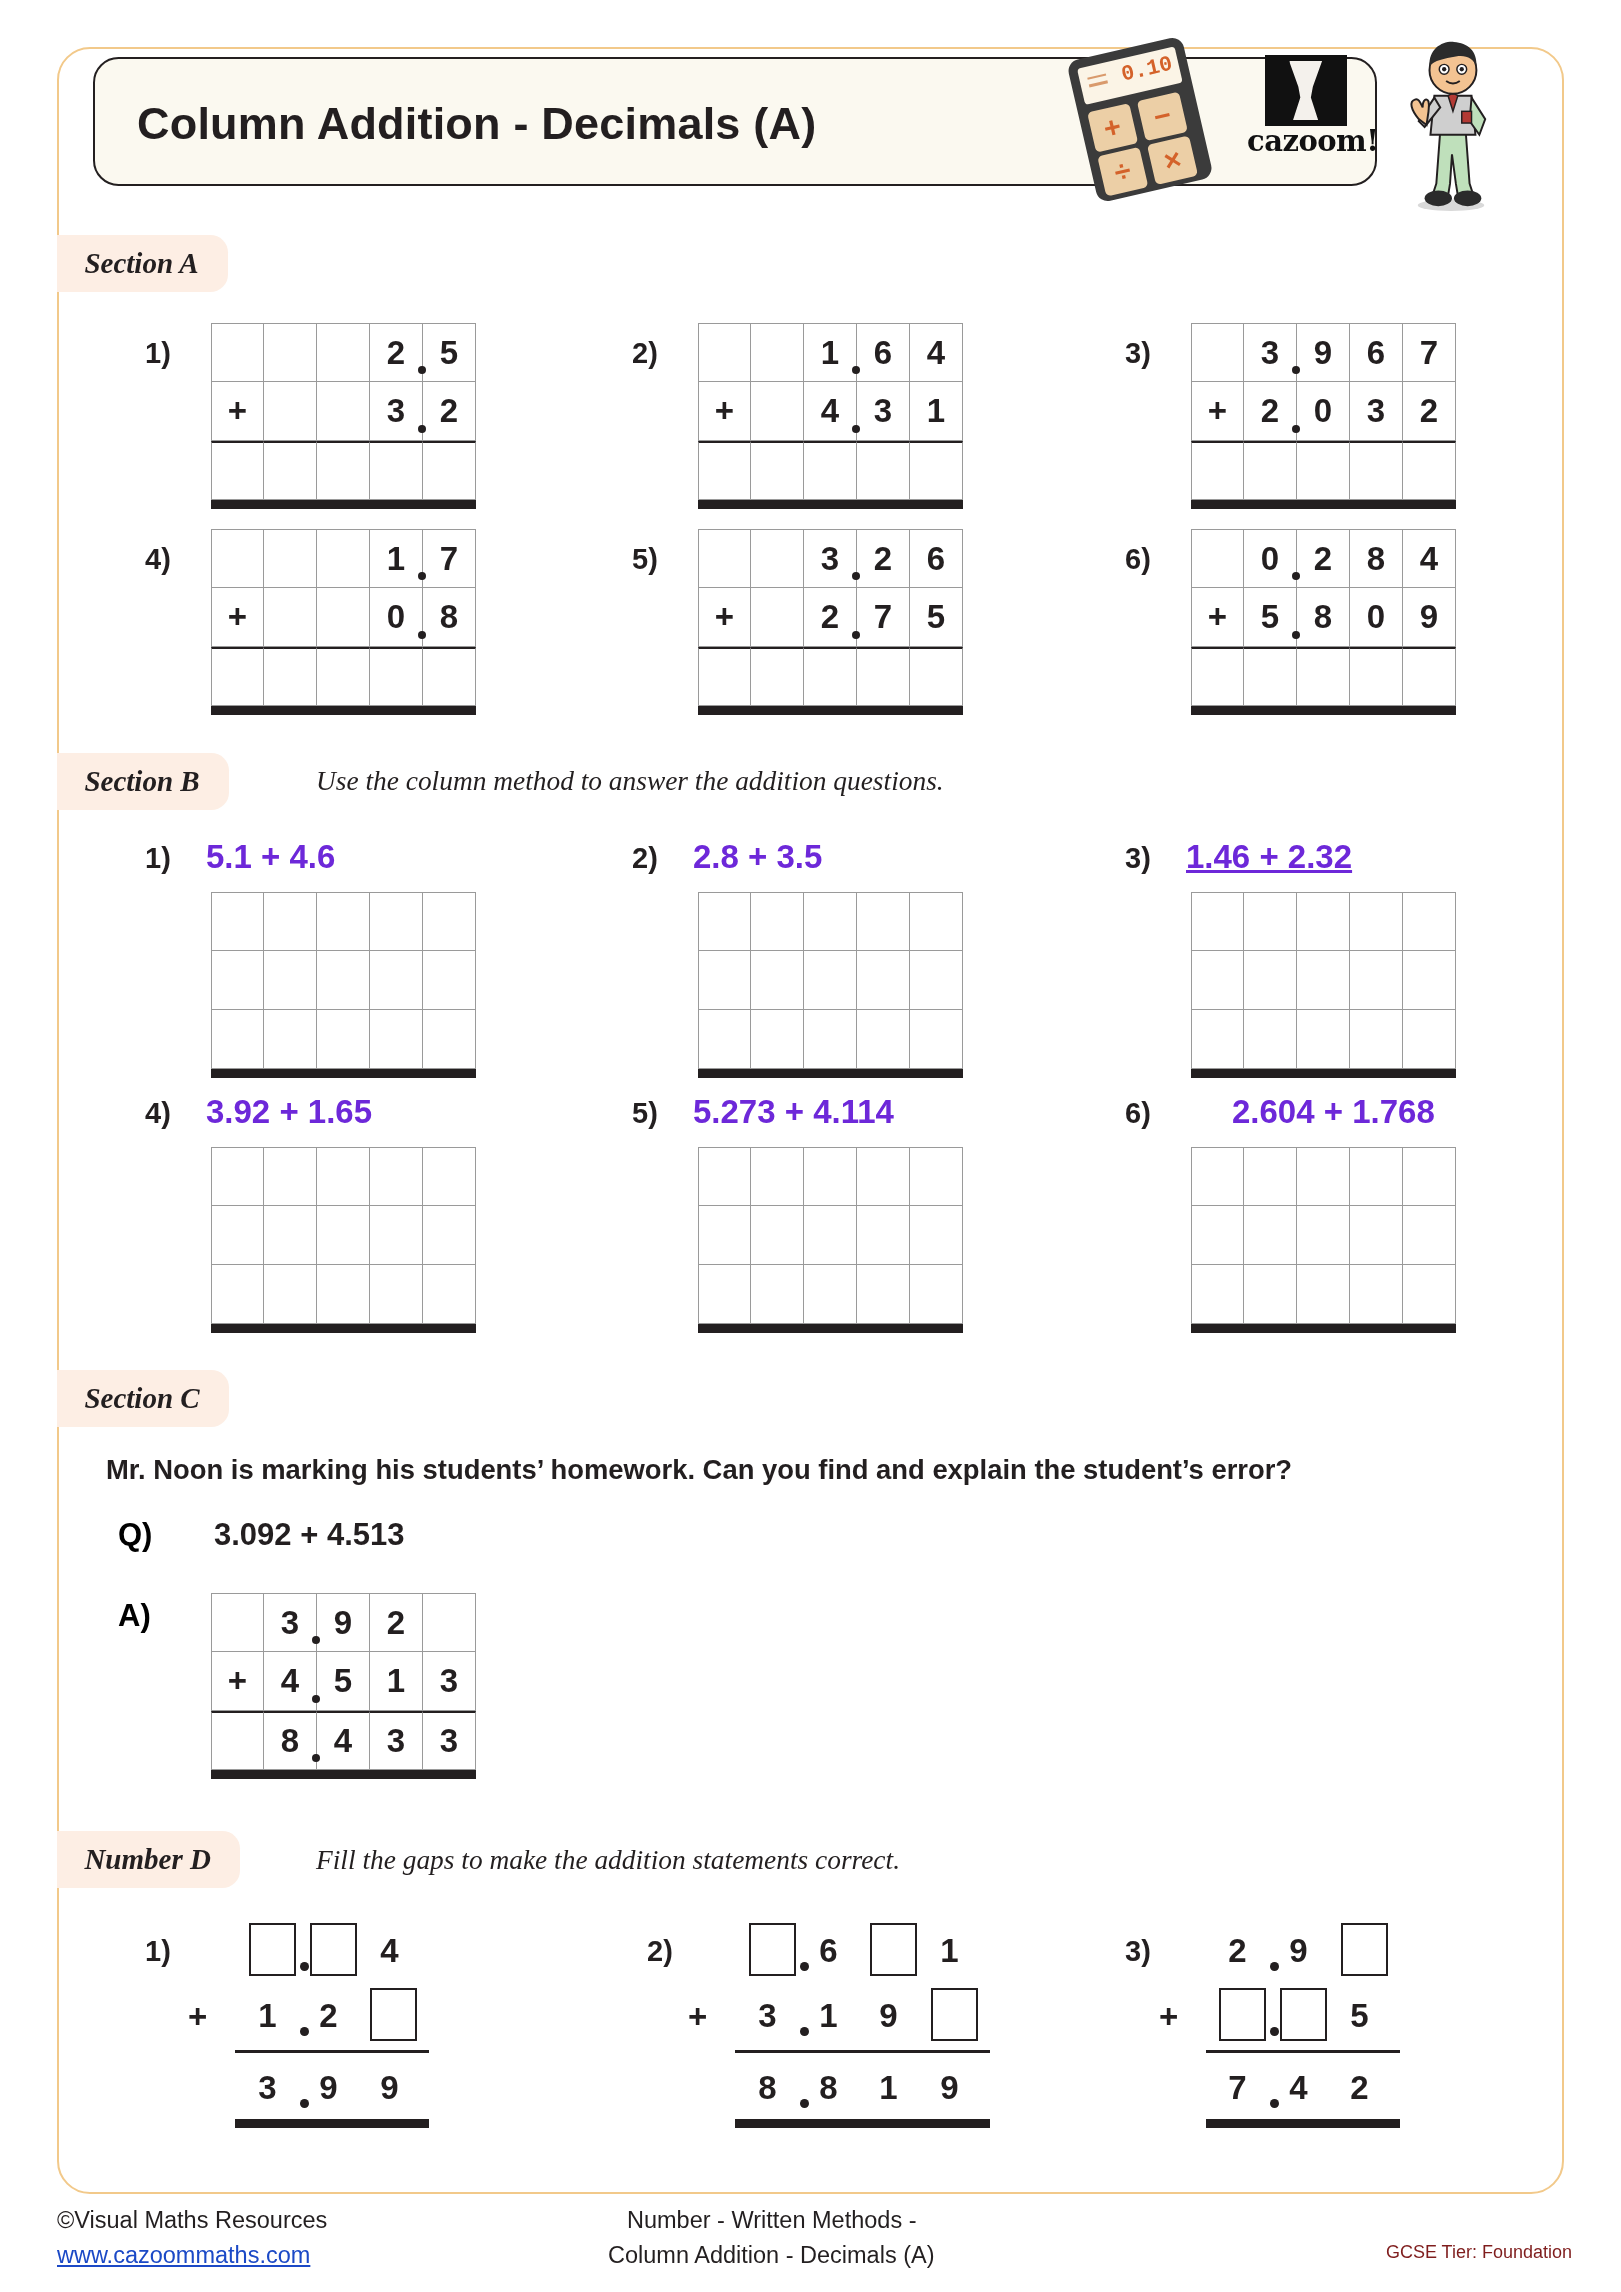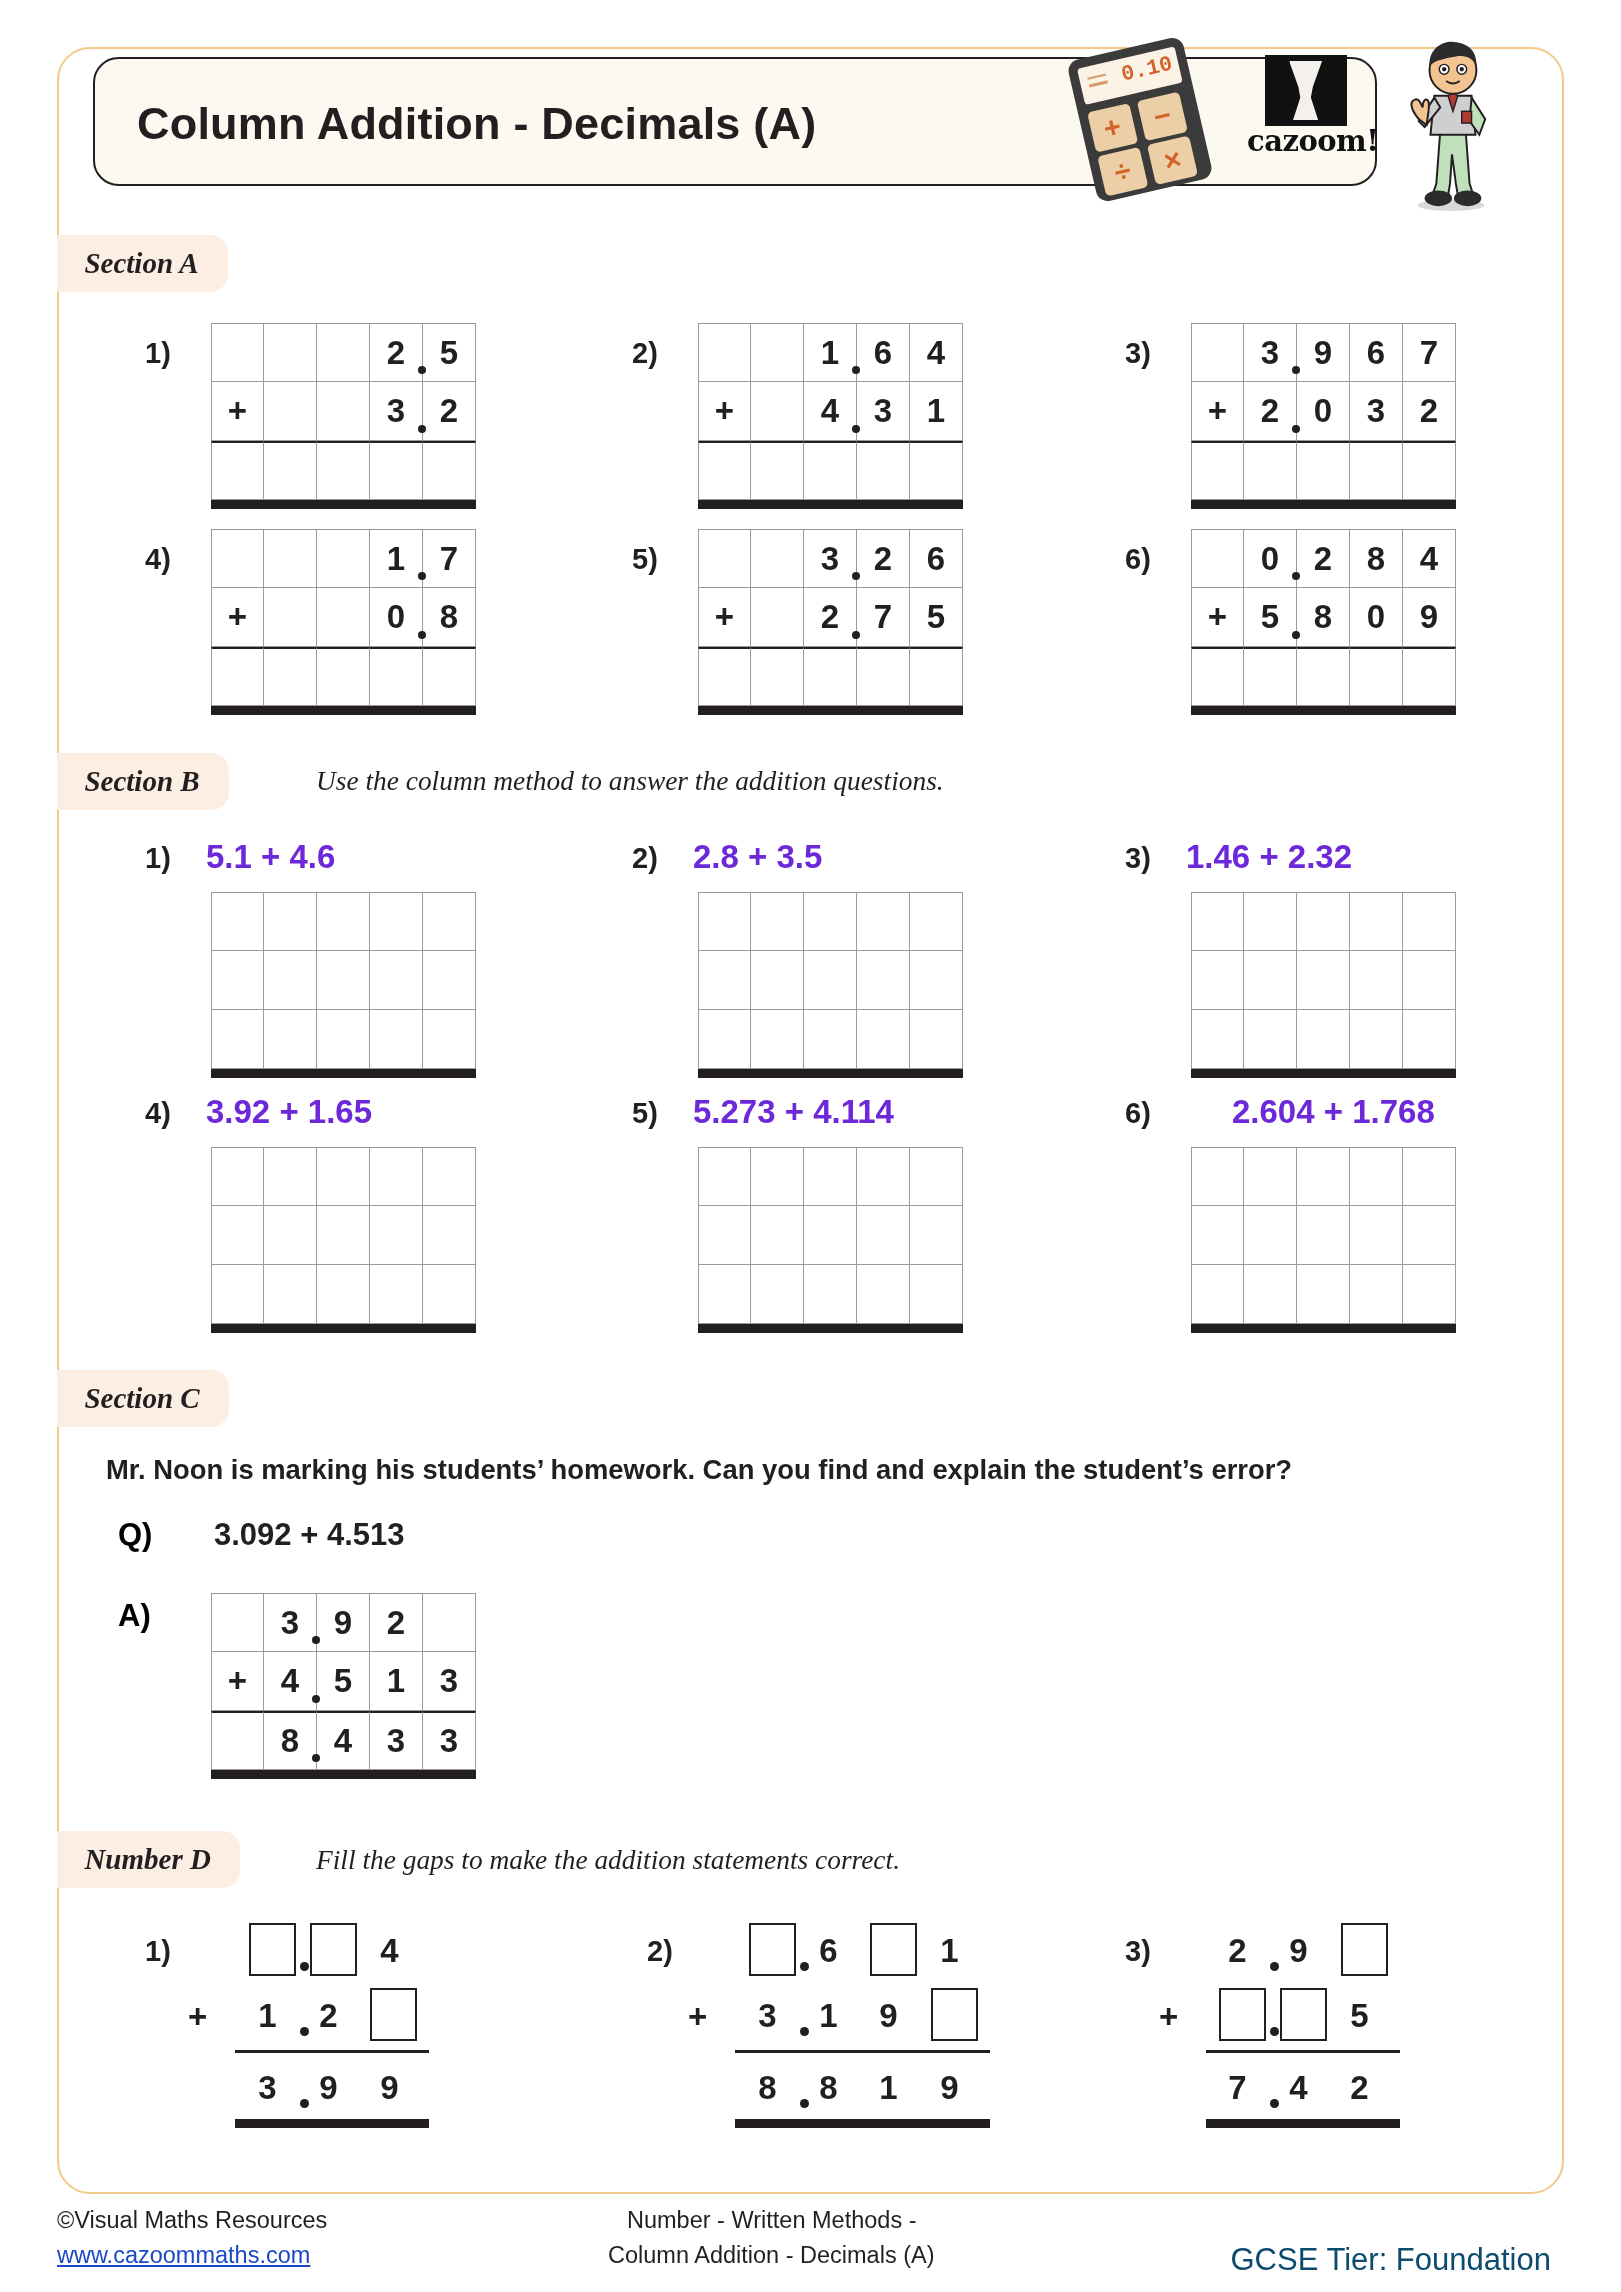--- a/index.html
+++ b/index.html
@@ -153,21 +153,21 @@
 
   
   .footer{position:absolute;left:0;top:2207px;width:1621px;height:78px;}
   .f-left{position:absolute;left:57px;top:0;font-size:23.5px;color:#231f20;}
   .f-link{
     position:absolute;left:57px;top:35px;font-size:23.5px;color:#1b49c6;
     text-decoration:underline;
   }
   .f-mid1{position:absolute;left:627px;top:0;font-size:23.5px;color:#231f20;}
   .f-mid2{position:absolute;left:608px;top:35px;font-size:23.5px;color:#231f20;}
-  .f-right{position:absolute;right:70px;top:35px;font-size:31px;color:#0c4a6e;}
+  .f-right{position:absolute;right:49px;top:35px;font-size:18px;color:#7f1d1d;}
 </style>
 </head>
 <body>
 
 <div class="page">
 
   <div class="frame"></div>
 
   <div class="titlebar"></div>
   <div class="title-text">Column Addition - Decimals (A)</div>
@@ -417,21 +417,21 @@
         <div class="bg-row">
           <div class="bg-cell" style="width: 53px; height: 59px;"></div>
           <div class="bg-cell" style="width: 53px; height: 59px;"></div>
           <div class="bg-cell" style="width: 53px; height: 59px;"></div>
           <div class="bg-cell" style="width: 53px; height: 59px;"></div>
           <div class="bg-cell" style="width: 53px; height: 59px;"></div>
         </div>
         <div class="bg-foot" style="width: 265px;"></div>
       </div>
       <div class="qnum" style="left: 1125px; top: 842px;">3)</div>
-      <div class="qtext" style="left: 1186px; top: 838px;">1.46 + 2.32</div>
+      <div class="qtext" style="left: 1186px; top: 838px; text-decoration: underline;">1.46 + 2.32</div>
       <div class="bgrid" style="left: 1191px; top: 892px;">
         <div class="bg-row">
           <div class="bg-cell" style="width: 53px; height: 59px;"></div>
           <div class="bg-cell" style="width: 53px; height: 59px;"></div>
           <div class="bg-cell" style="width: 53px; height: 59px;"></div>
           <div class="bg-cell" style="width: 53px; height: 59px;"></div>
           <div class="bg-cell" style="width: 53px; height: 59px;"></div>
         </div>
         <div class="bg-row">
           <div class="bg-cell" style="width: 53px; height: 59px;"></div>

